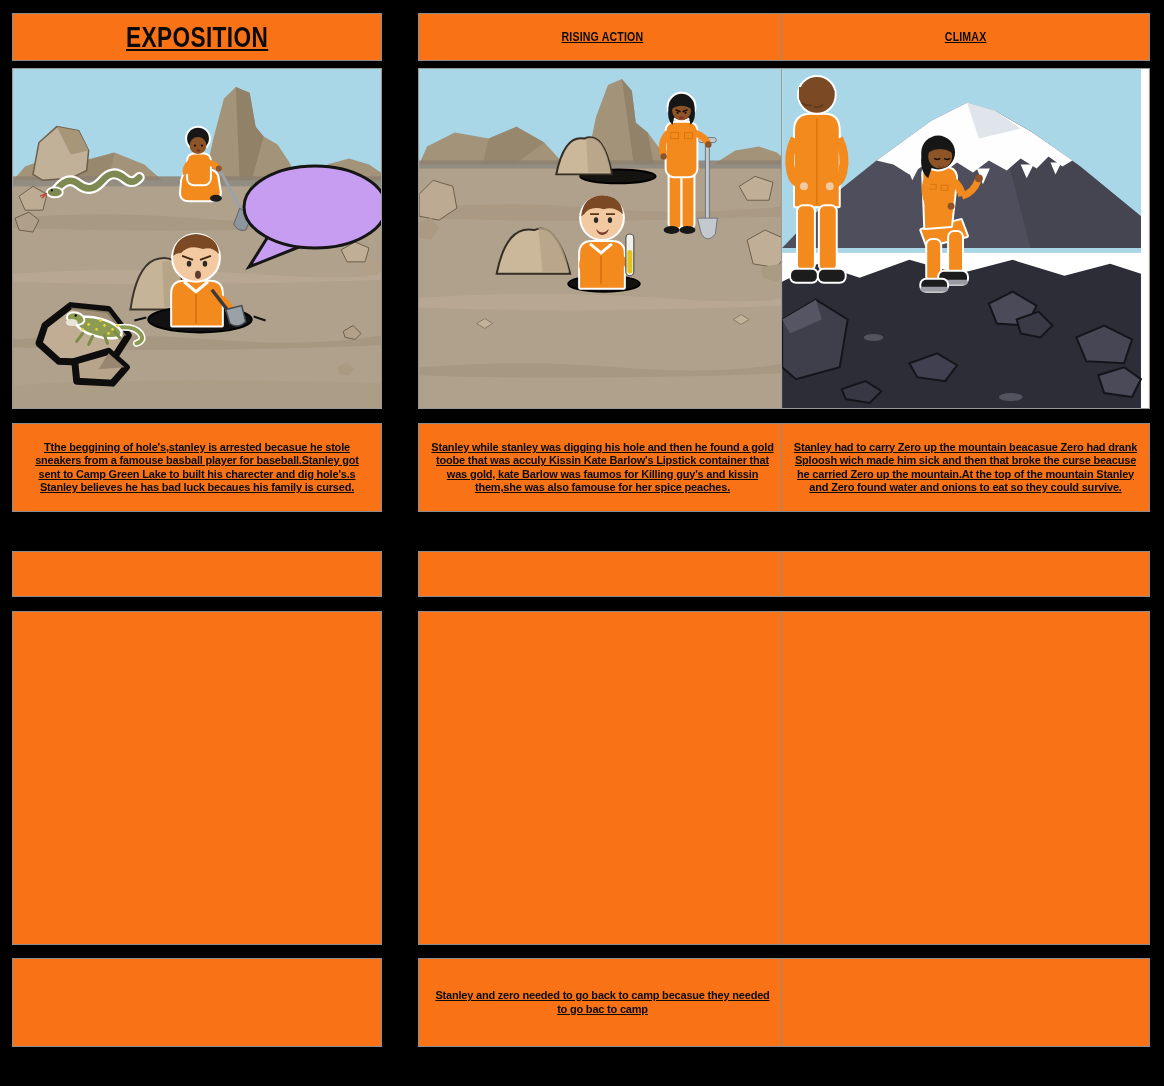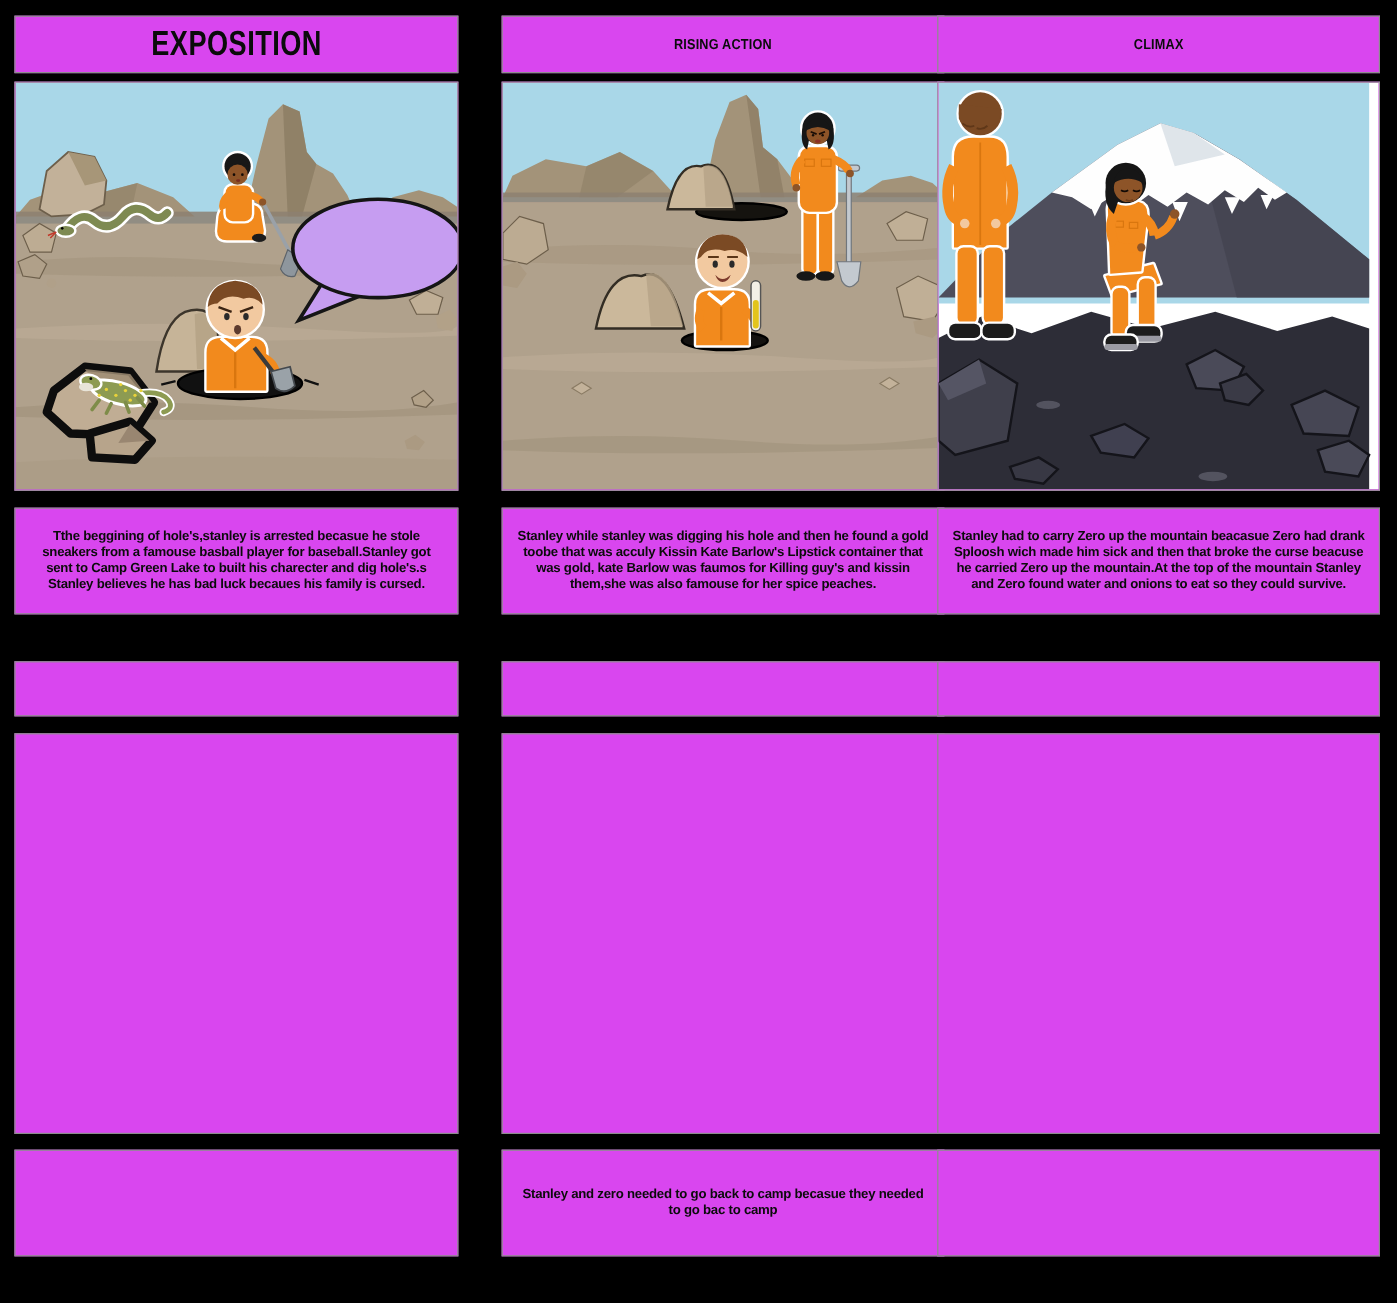--- a/index.html
+++ b/index.html
@@ -1,18 +1,18 @@
 <!DOCTYPE html>
 <html><head>
 <meta charset="utf-8">
 <style>
   html,body{margin:0;padding:0;background:#000;}
   .board{position:relative;width:1164px;height:1086px;background:#000;
          font-family:"Liberation Sans",sans-serif;overflow:hidden;}
-  .cell{position:absolute;background:#d946ef;border:1px solid #8d8d8d;box-sizing:border-box;}
+  .cell{position:absolute;background:#f97316;border:1px solid #8d8d8d;box-sizing:border-box;text-decoration:underline;}
   
   .c0{left:12px;width:370px;} .c1{left:398px;width:369px;margin-left:20px;} .c2{left:781px;width:369px;}
   
   .hdr{top:13px;height:48px;display:flex;align-items:center;justify-content:center;
        font-weight:bold;color:#0b0b0b;}
   .hdr .t{display:inline-block;transform:scaleX(.78);white-space:nowrap;}
   .hdr-large .t{font-size:29px;letter-spacing:.5px;}
   .hdr-small .t{font-size:12px;transform:scaleX(.88);letter-spacing:.2px;}
   .panel{top:68px;height:341px;border:1px solid #9a9a9a;overflow:hidden;}
   .panel svg{display:block;width:100%;height:100%;}

